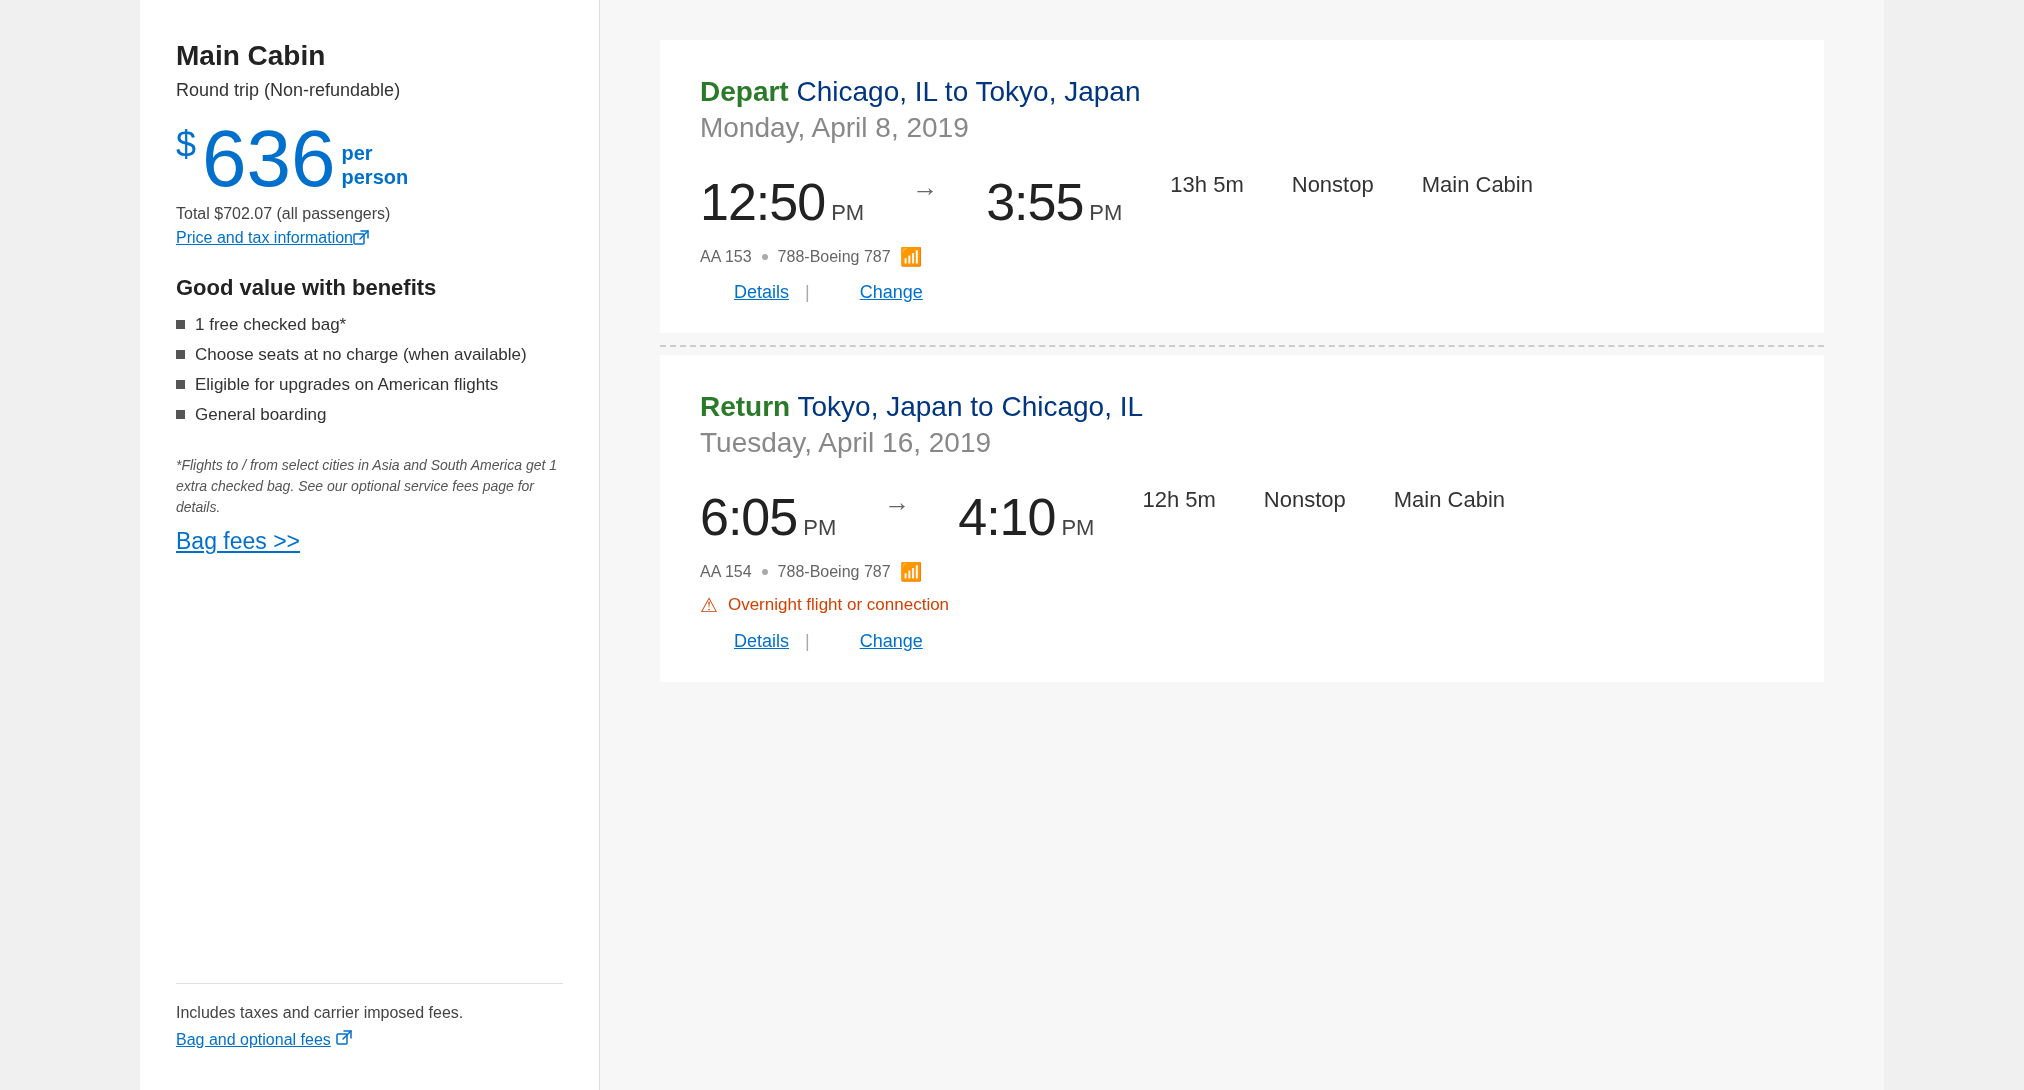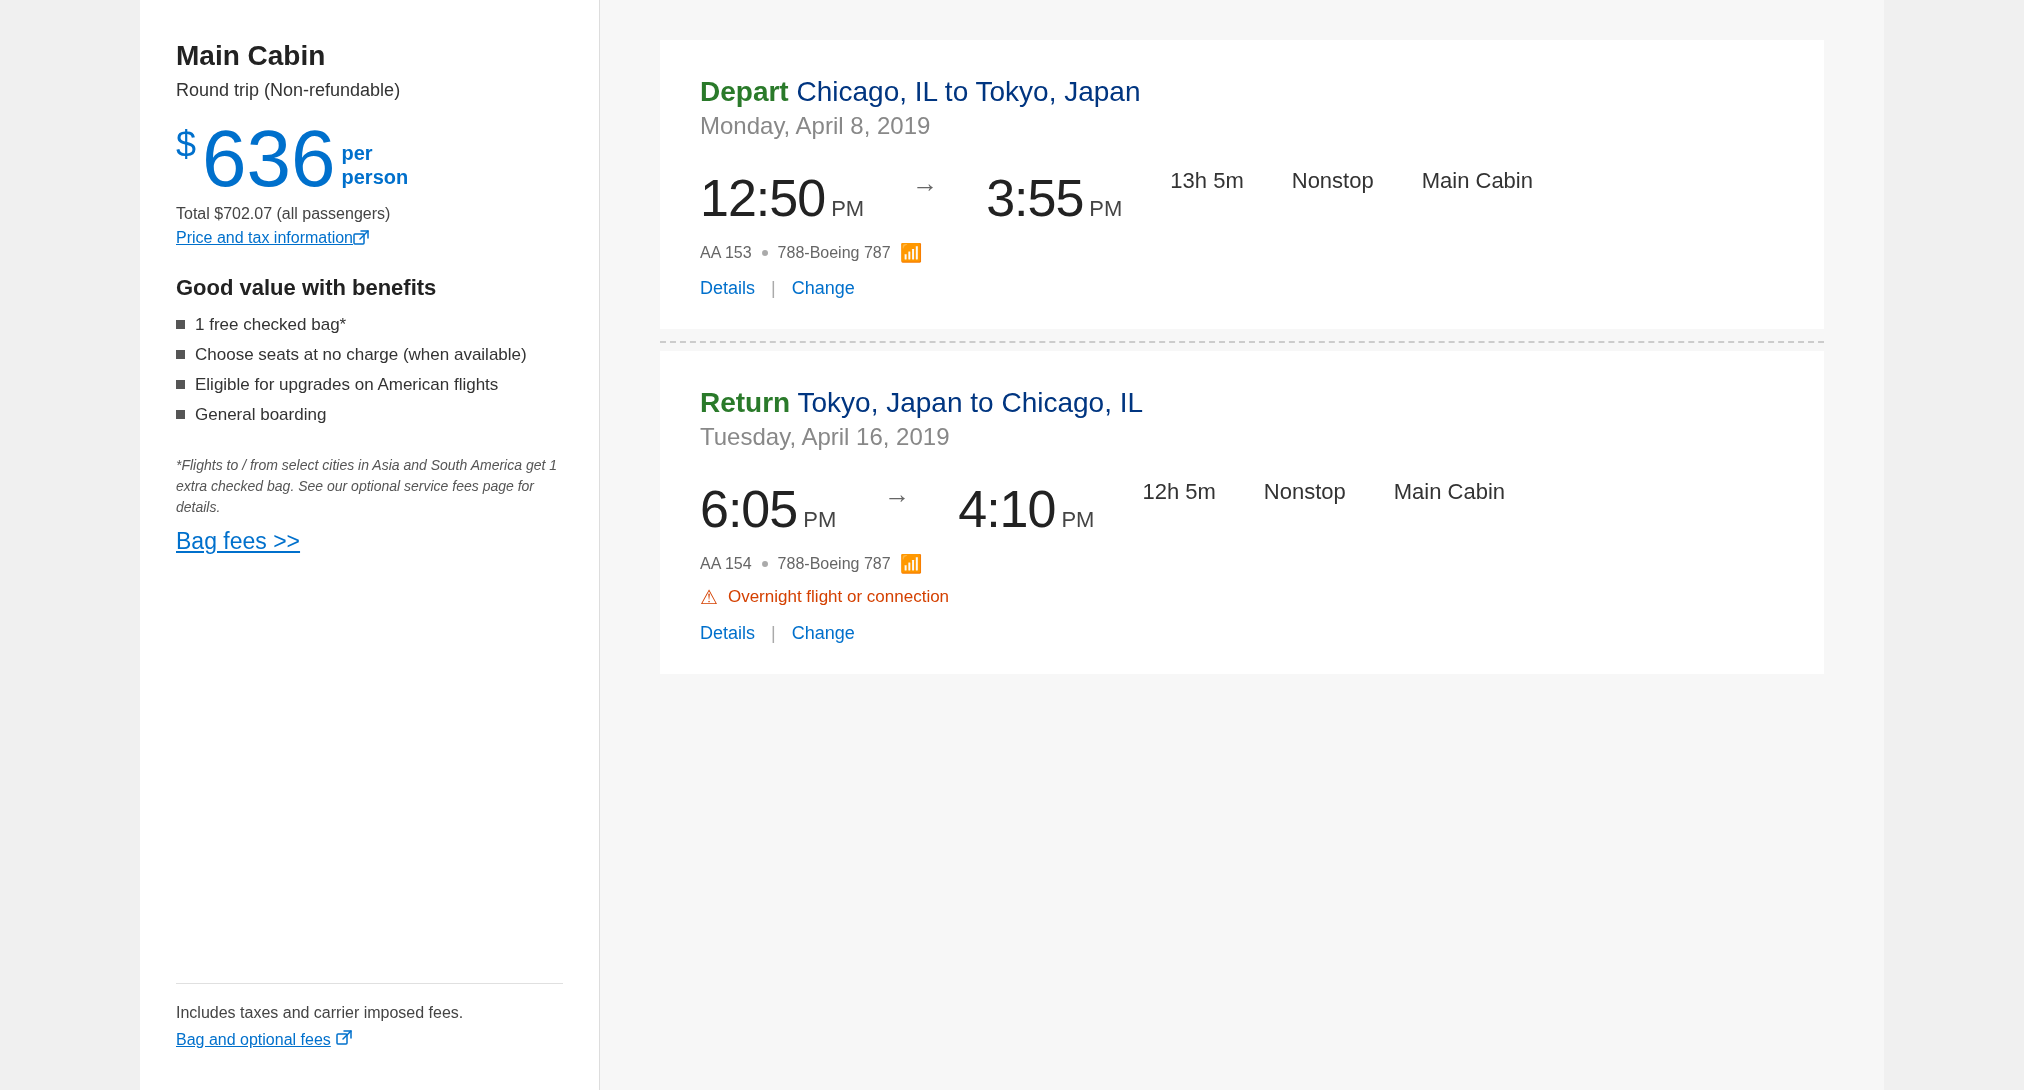--- a/index.html
+++ b/index.html
@@ -169,21 +169,21 @@
     }
     .section-header .return-word {
       color: #2a7a2a;
       font-weight: 700;
     }
     .section-header .route {
       color: #003580;
       font-weight: 400;
     }
     .section-date {
-      font-size: 24px;
+      font-size: 28px;
       color: #888;
       margin-bottom: 28px;
     }
     .flight-times-row {
       display: flex;
       gap: 48px;
       margin-bottom: 14px;
     }
     .time-block {
       display: flex;
@@ -261,21 +261,23 @@
     }
     .actions-row {
       display: flex;
       align-items: center;
       gap: 0;
       margin-top: 14px;
     }
     .action-link {
       font-size: 18px;
       color: #0070cc;
+      text-decoration: underline;
       cursor: pointer;
+      margin-left: 34px;
     }
     .pipe-sep {
       font-size: 18px;
       color: #aaa;
       margin: 0 16px;
     }
     .divider-dashed {
       border: none;
       border-top: 2px dashed #ccc;
       margin: 8px 0 8px 0;

